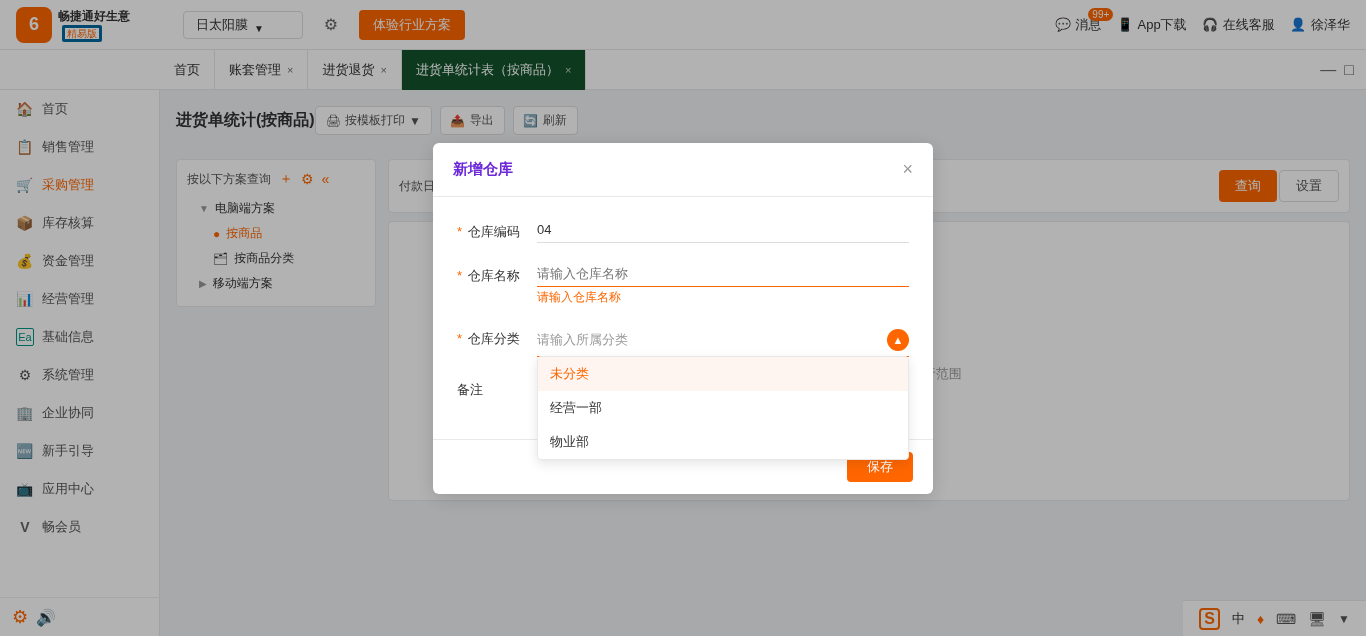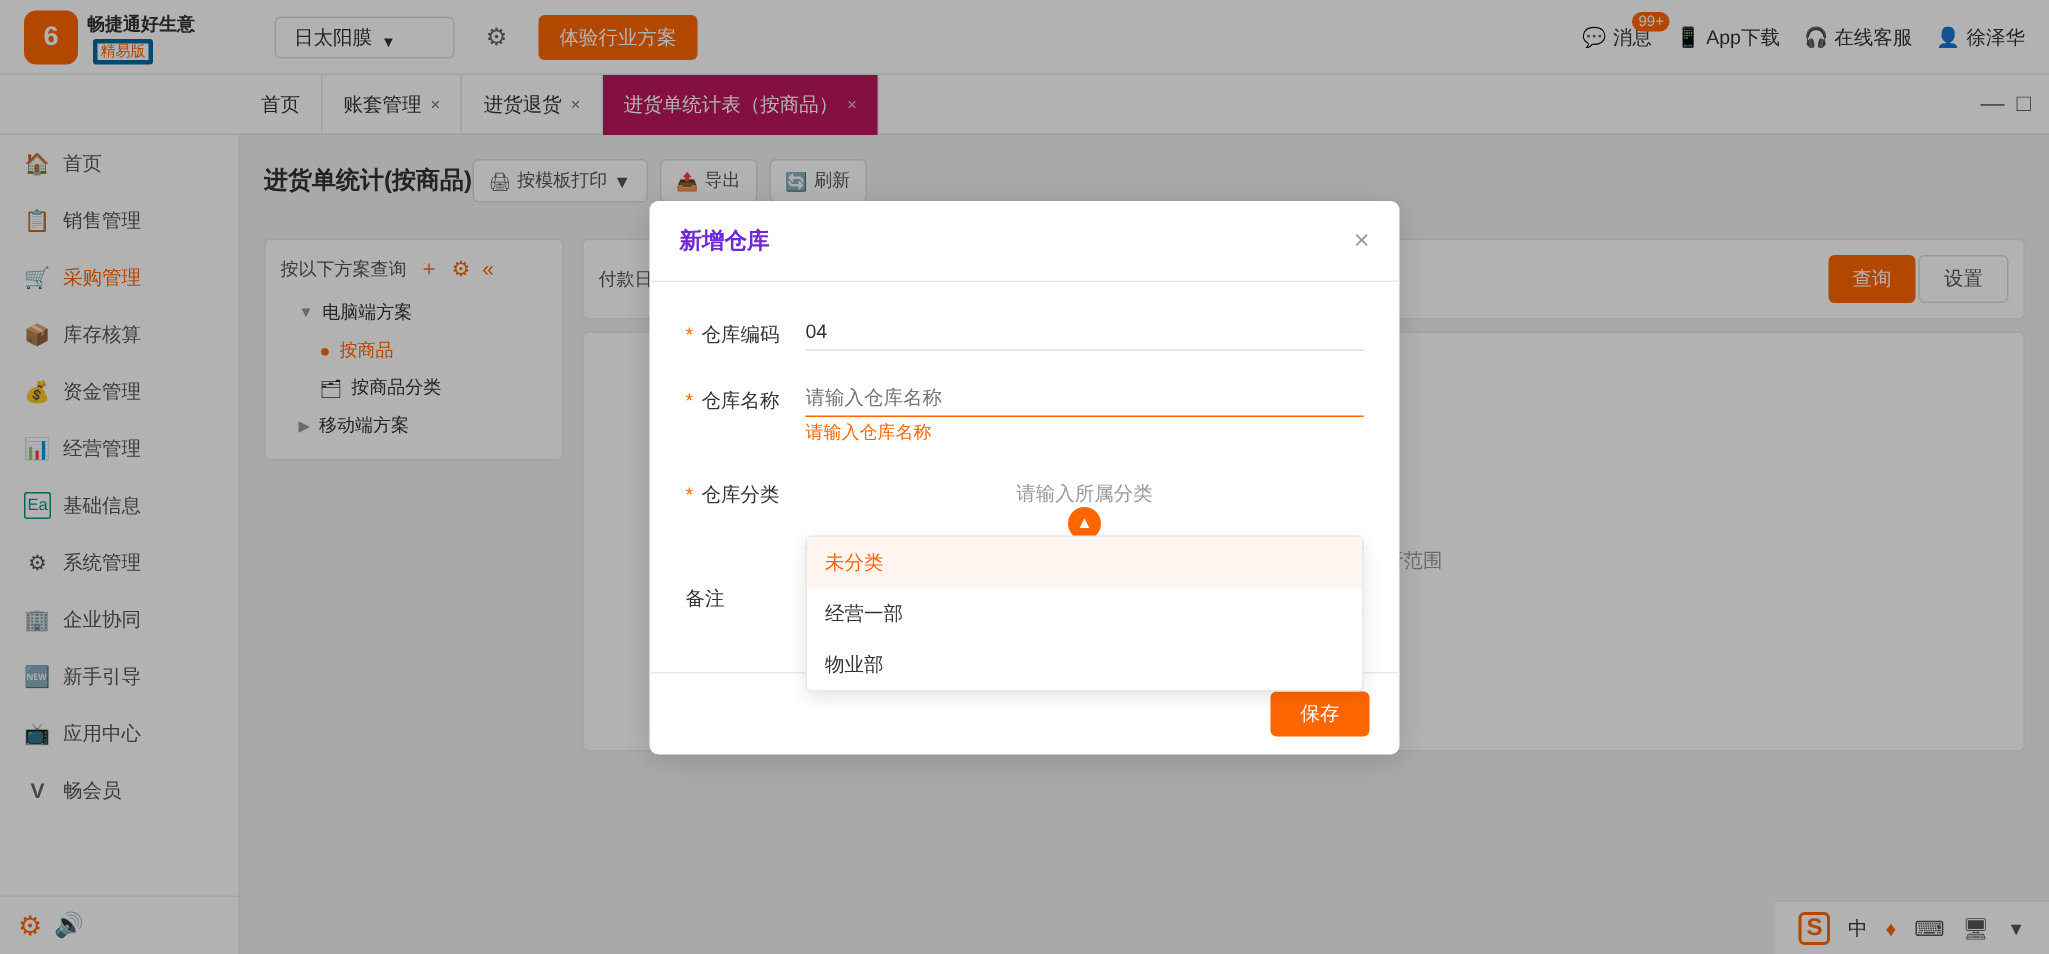--- a/index.html
+++ b/index.html
@@ -86,21 +86,21 @@
     .tab {
       padding: 0 14px;
       height: 40px;
       display: flex; align-items: center; gap: 6px;
       border-right: 1px solid #e8e8e8;
       cursor: pointer;
       font-size: 13px;
       color: #333;
     }
     .tab.active {
-      background: #be185d;
+      background: #14532d;
       color: #fff;
       text-align: center;
     }
     .tab-close { font-size: 11px; opacity: 0.7; }
     .tab-bar-actions {
       margin-left: auto;
       display: flex; align-items: center; gap: 8px;
       padding-right: 12px;
     }
     .tab-action-btn { color: #666; cursor: pointer; font-size: 16px; }
@@ -220,21 +220,20 @@
       border-bottom: 1px solid #ddd;
       padding: 5px 0;
       font-size: 13px;
       outline: none;
       color: #999;
       display: flex;
       align-items: center;
       justify-content: space-between;
       cursor: pointer;
       position: relative;
-      flex-direction: column;
     }
     .dropdown-open { border-bottom: 1px solid #f60; }
     .up-arrow {
       width: 22px; height: 22px;
       background: #f60;
       border-radius: 50%;
       display: flex; align-items: center; justify-content: center;
       color: #fff; font-size: 11px;
     }
     .dropdown-list {
@@ -546,21 +545,21 @@
         <div class="form-label">
           <span class="required-star">*</span>
           <span>仓库分类</span>
         </div>
         <div class="form-control" style="position:relative;">
           <div class="form-input-select dropdown-open">
             <span style="color:#999;">请输入所属分类</span>
             <span class="up-arrow">▲</span>
           </div>
 
-          <div class="dropdown-list" style="top:40px;left:0;width:100%;">
+          <div class="dropdown-list" style="top:30px;left:0;width:100%;">
             <div class="dropdown-item selected">未分类</div>
             <div class="dropdown-item">经营一部</div>
             <div class="dropdown-item">物业部</div>
           </div>
         </div>
       </div>
 
       <div class="form-item">
         <div class="form-label">
           <span>备注</span>

